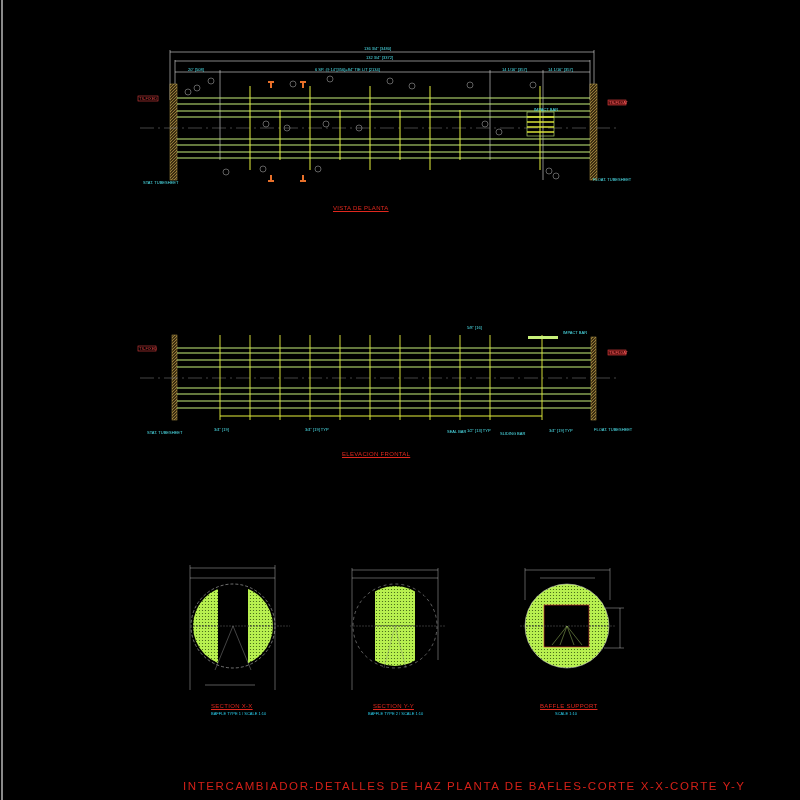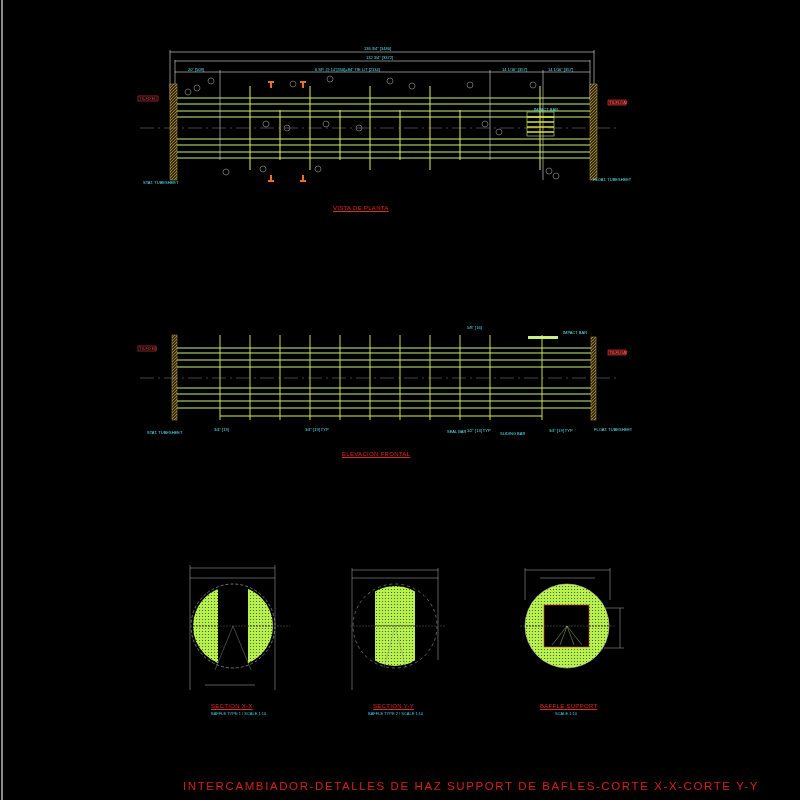--- a/index.html
+++ b/index.html
@@ -229,13 +229,13 @@
 <div class="lbl dim" style="left:500px;top:431px;">SLIDING BAR</div>
 <div class="lbl title-red" style="left:342px;top:451px;">ELEVACION FRONTAL</div>
 
 <div class="lbl title-red" style="left:211px;top:703px;">SECTION X-X</div>
 <div class="lbl sub-cyan" style="left:211px;top:711px;">BAFFLE TYPE 1 / SCALE 1:10</div>
 <div class="lbl title-red" style="left:373px;top:703px;">SECTION Y-Y</div>
 <div class="lbl sub-cyan" style="left:368px;top:711px;">BAFFLE TYPE 2 / SCALE 1:10</div>
 <div class="lbl title-red" style="left:540px;top:703px;">BAFFLE SUPPORT</div>
 <div class="lbl sub-cyan" style="left:555px;top:711px;">SCALE 1:10</div>
 
-<div class="lbl main-title" style="left:183px;top:780px;">INTERCAMBIADOR-DETALLES DE HAZ SUPPORT DE BAFLES-CORTE X-X-CORTE Y-Y</div>
+<div class="lbl main-title" style="left:183px;top:780px;">INTERCAMBIADOR-DETALLES DE HAZ PLANTA DE BAFLES-CORTE X-X-CORTE Y-Y</div>
 
 </body></html>

